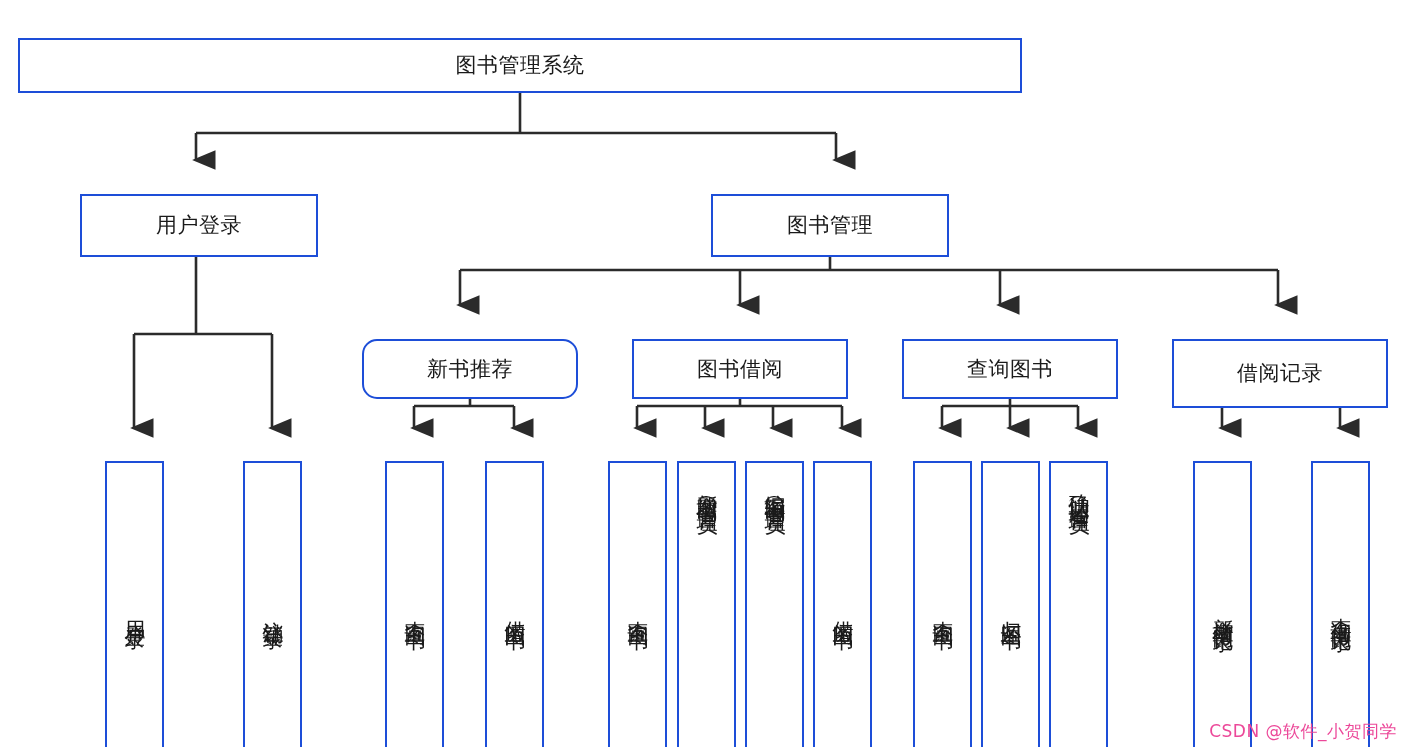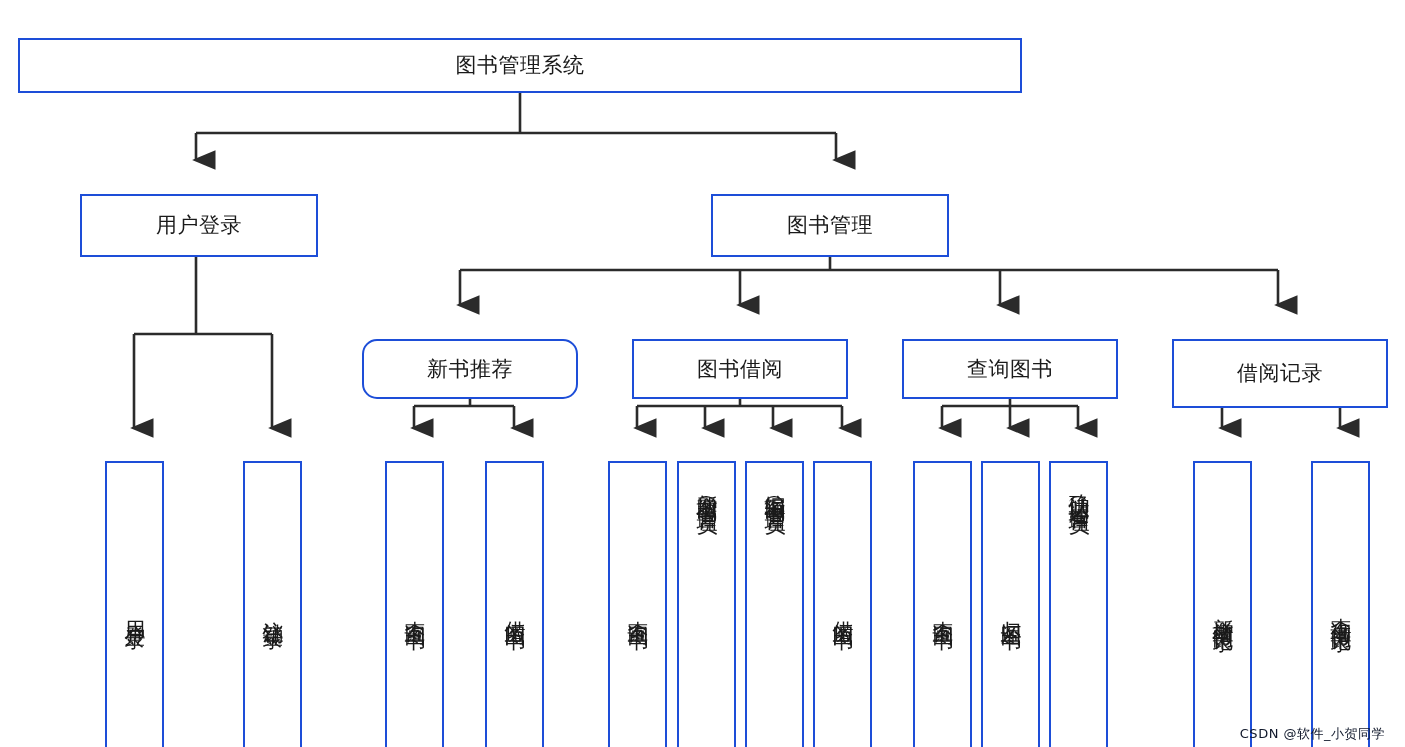--- a/index.html
+++ b/index.html
@@ -52,24 +52,24 @@
     padding-top:0;
   }
   svg#wires{
     position:absolute;
     left:0;top:0;
     width:1405px;height:747px;
     pointer-events:none;
   }
   .watermark{
     position:absolute;
-    right:20px;
+    right:8px;
     bottom:4px;
-    font-size:13px;
-    color:#0f172a;
+    font-size:17px;
+    color:#ec4899;
     letter-spacing:0.5px;
     white-space:nowrap;
   }
 </style>
 </head>
 <body>
 
 <div id="canvas">
 
   <svg id="wires" viewBox="0 0 1405 747">

